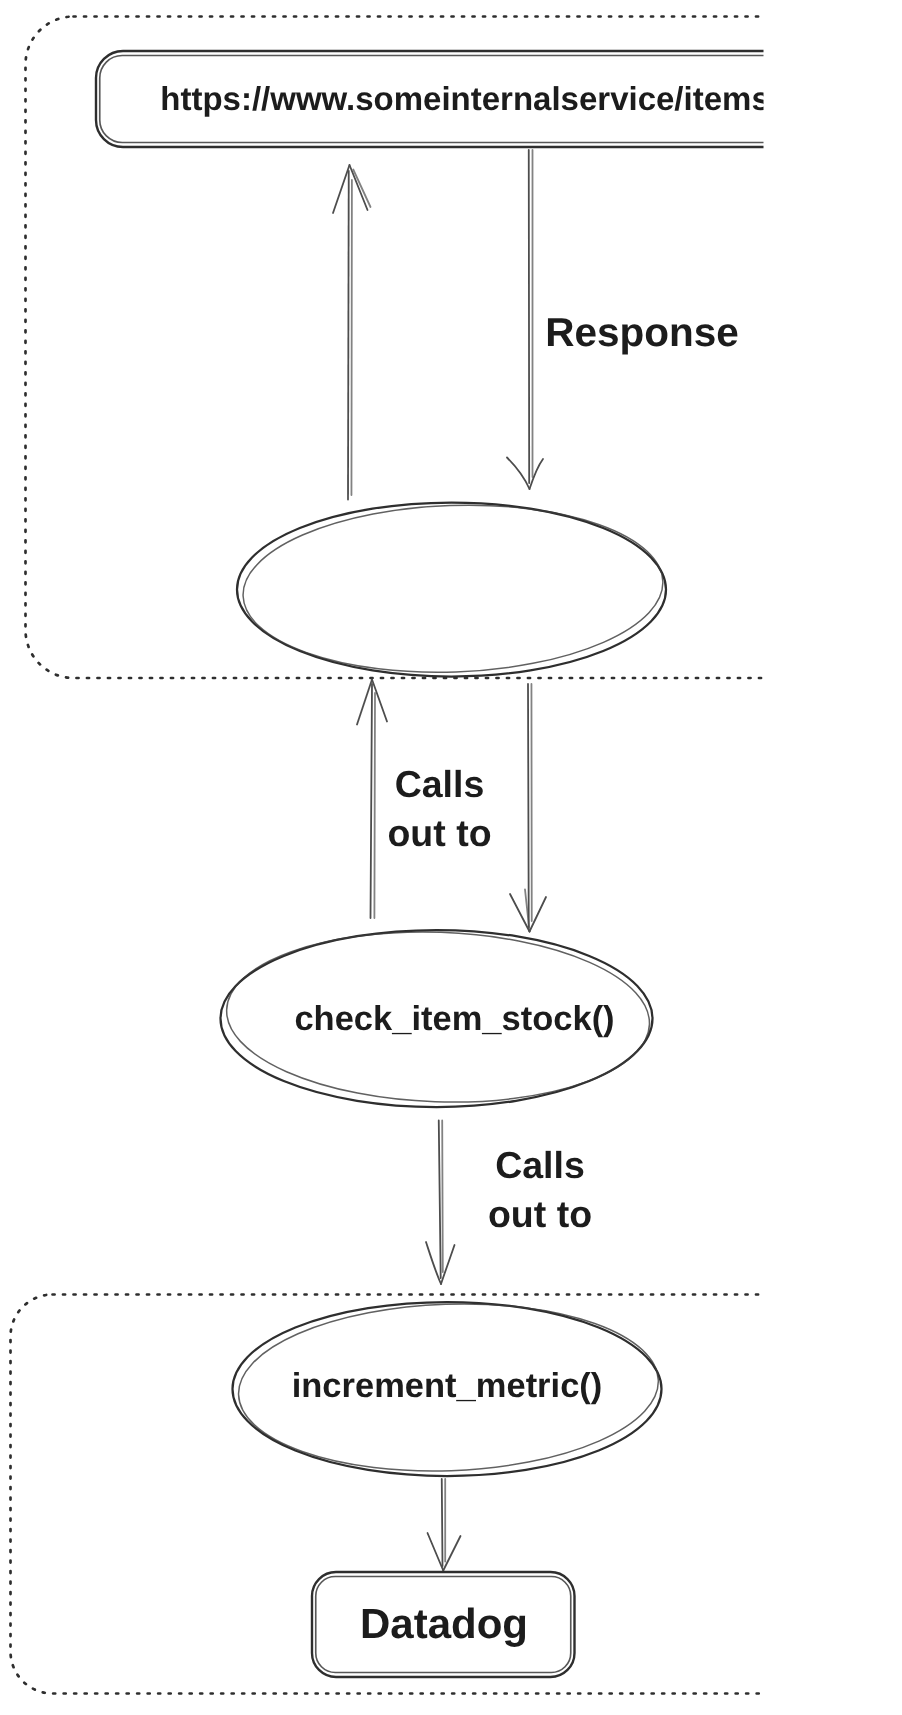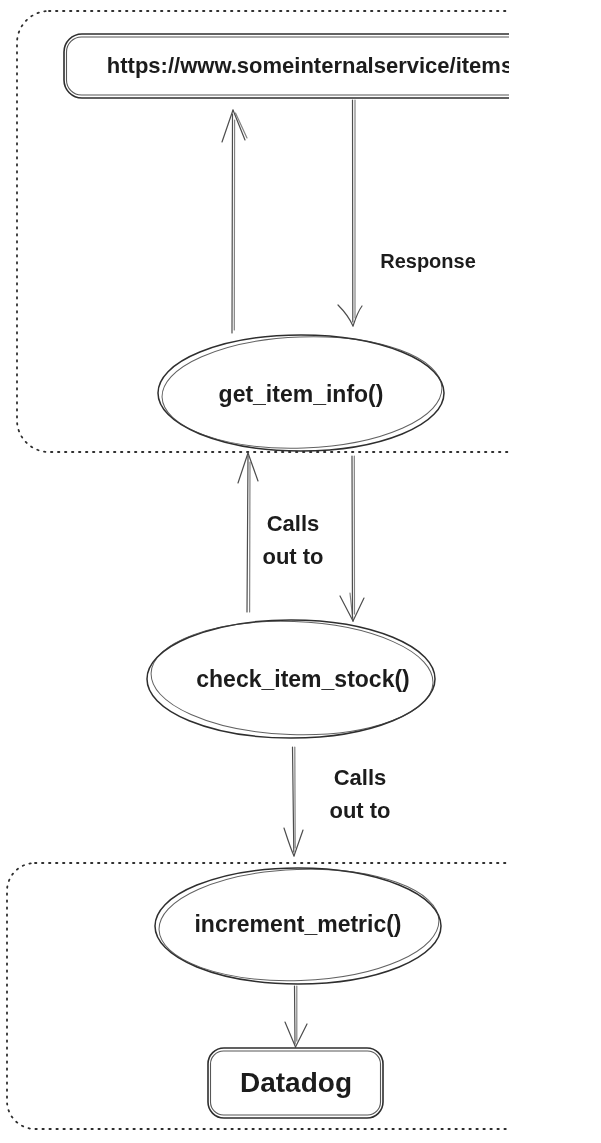--- a/index.html
+++ b/index.html
@@ -23,28 +23,28 @@
   .label {
     position: absolute;
     transform: translate(-50%, -50%);
     color: #1c1c1c;
     font-weight: bold;
     white-space: nowrap;
     text-align: center;
   }
   .url-label        { left: 310px; top: 66px;  font-size: 22px; }
   .request-label    { left: 159px; top: 222px; font-size: 26px; }
-  .response-label   { left: 428px; top: 222px; font-size: 20px; margin-top: 39px; }
+  .response-label   { left: 428px; top: 222px; font-size: 27px; }
   .node-label       { font-size: 23px; }
   .get-item-label   { left: 301px; top: 394px; }
   .check-item-label { left: 291px; top: 679px; margin-left: 12px; }
   .increment-label  { left: 298px; top: 924px; }
   .datadog-label    { left: 296px; top: 1083px; font-size: 28px; }
   .calls-label {
-    font-size: 22px;
+    font-size: 25px;
     line-height: 33px;
     white-space: pre-line;
   }
   .calls-label-1 { left: 293px; top: 540px; }
   .calls-label-2 { left: 360px; top: 794px; }
 </style>
 </head>
 <body>
 
 <div class="canvas">
@@ -122,21 +122,20 @@
       <rect x="208" y="1048" width="175" height="70" rx="16" fill="#ffffff" stroke="#2e2e2e" stroke-width="1.6"></rect>
       <rect x="210.5" y="1051" width="170" height="64" rx="13" fill="none" stroke="#3a3a3a" stroke-width="1.1" opacity="0.85"></rect>
     </g>
   </svg>
 
   <div class="label url-label">https://www.someinternalservice/items</div>
 
 
   <div class="label response-label">Response</div>
 
-  <div class="label node-label get-item-label">get_item_info()</div>
 
   <div class="label calls-label calls-label-1">Calls
 out to</div>
 
   <div class="label node-label check-item-label">check_item_stock()</div>
 
   <div class="label calls-label calls-label-2">Calls
 out to</div>
 
   <div class="label node-label increment-label">increment_metric()</div>

